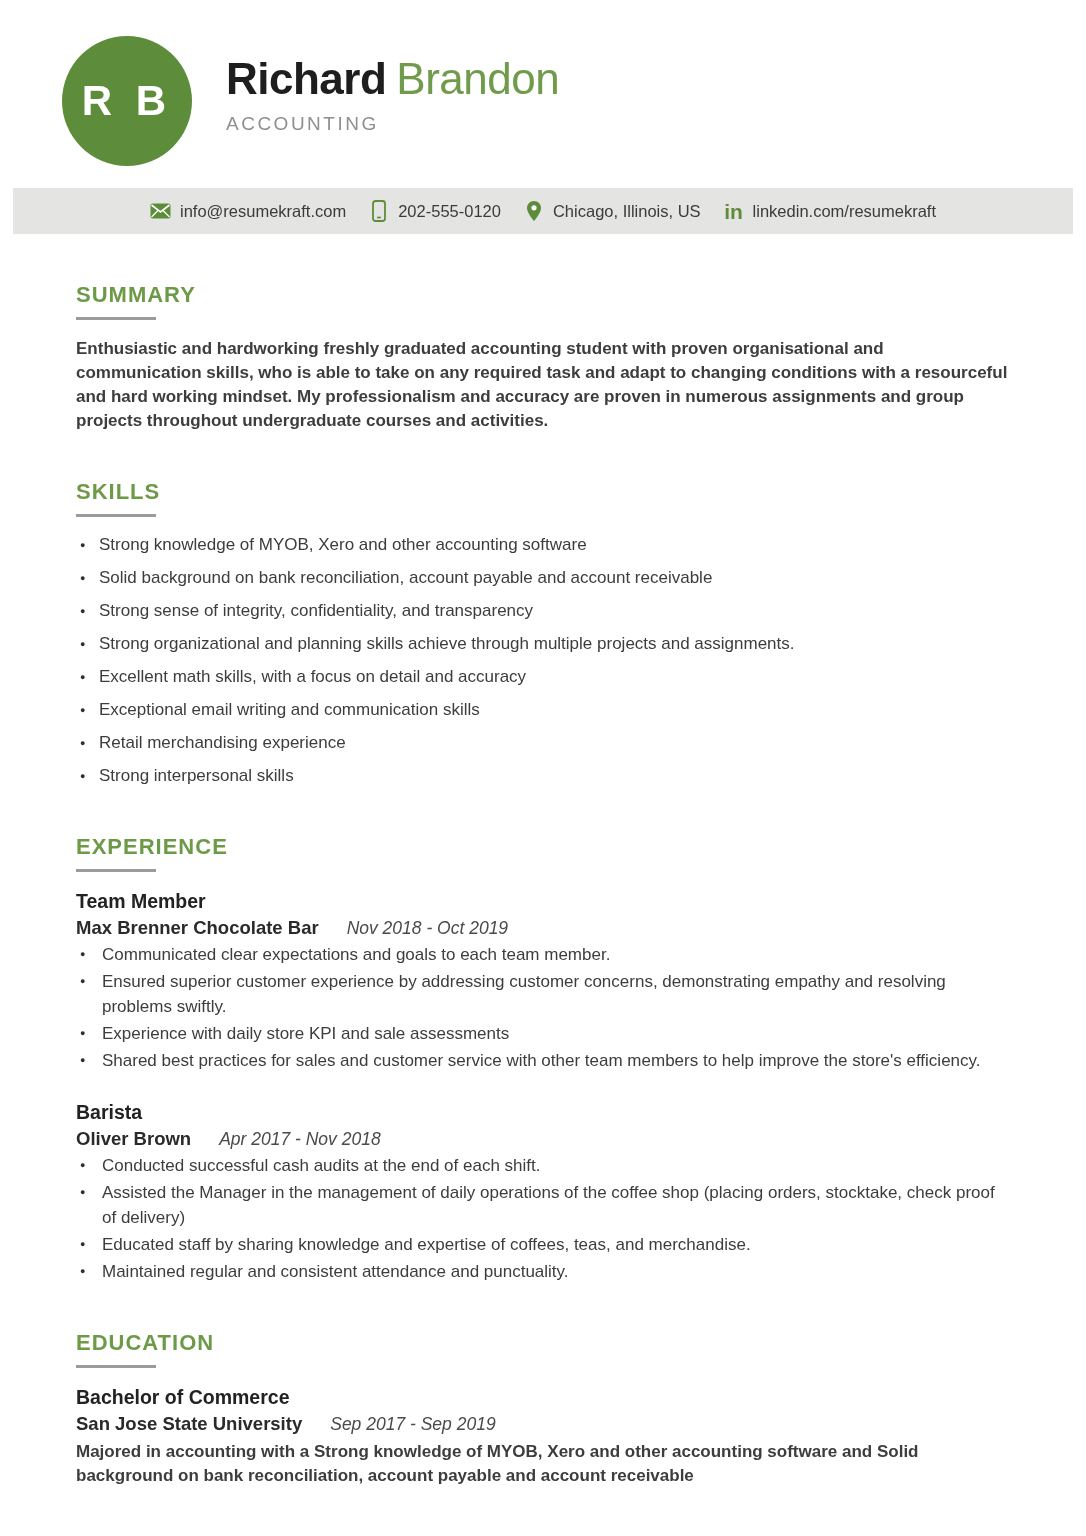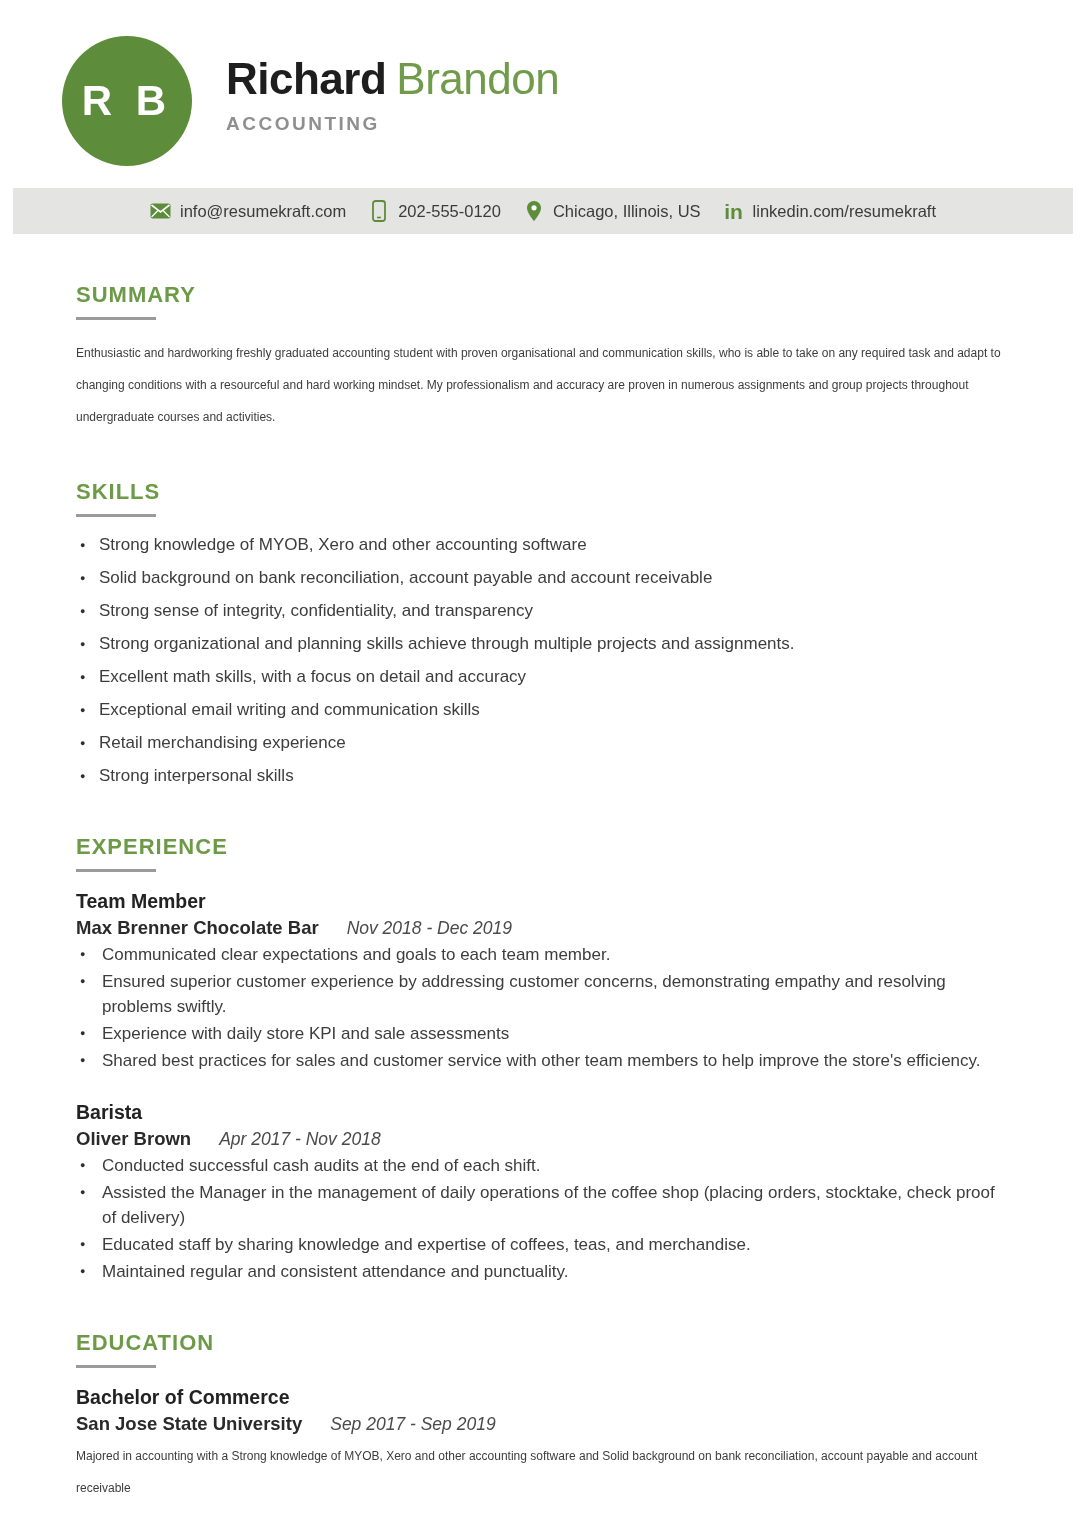--- a/index.html
+++ b/index.html
@@ -29,21 +29,21 @@
     background:var(--accent-green);
     display:flex;align-items:center;justify-content:center;
     color:#fff;font-size:42px;font-weight:600;letter-spacing:6px;
     flex:0 0 auto;
   }
   .id-block{margin-left:34px;padding-top:20px;}
   .name{font-size:44px;line-height:1.05;letter-spacing:-0.5px;}
   .name .first{font-weight:700;color:var(--dark);}
   .name .last{font-weight:400;color:var(--name-green);margin-left:10px;}
   .role{
-    margin-top:11px;font-size:19px;font-weight:700;
+    margin-top:11px;font-size:19px;font-weight:400;
     color:var(--muted);letter-spacing:2.5px;text-transform:uppercase;
   }
 
   
   .contact-bar{
     margin:22px 13px 0 13px;height:46px;background:var(--bar-bg);
     display:flex;align-items:center;justify-content:center;gap:22px;
   }
   .contact-item{display:flex;align-items:center;gap:8px;font-size:16.5px;color:#3b3b3b;}
   .contact-item .ico{display:inline-flex;align-items:center;justify-content:center;width:22px;height:22px;}
@@ -51,21 +51,21 @@
 
   
   .main{padding:0 76px;}
   .section-title{
     color:var(--heading-green);font-size:22px;font-weight:700;letter-spacing:1px;line-height:26px;
   }
   .rule{width:80px;height:3px;background:var(--rule-gray);margin-top:9px;}
   .section{margin-top:46px;}
   .section:first-child{margin-top:48px;}
 
-  .body-text{font-size:12px;line-height:32px;color:var(--text);}
+  .body-text{font-size:17px;line-height:24px;color:var(--text);font-weight:bold;}
   .summary-text{margin-top:17px;}
 
   ul.dots{list-style:none;margin-top:16px;}
   ul.dots li{
     position:relative;padding-left:23px;
     font-size:17px;line-height:24px;color:var(--text);
   }
   ul.skills li{margin-bottom:9px;}
   ul.job-bullets{margin-top:3px;}
   ul.job-bullets li{margin-bottom:2px;line-height:25px;padding-left:26px;}
@@ -166,21 +166,21 @@
     </div>
 
     <div class="section">
       <div class="section-title">EXPERIENCE</div>
       <div class="rule"></div>
 
       <div class="job">
         <div class="job-title">Team Member</div>
         <div class="job-line">
           <span class="company">Max Brenner Chocolate Bar</span>
-          <span class="dates">Nov 2018 - Dec 2019</span>
+          <span class="dates">Nov 2018 - Oct 2019</span>
         </div>
         <ul class="dots job-bullets">
           <li>Communicated clear expectations and goals to each team member.</li>
           <li>Ensured superior customer experience by addressing customer concerns, demonstrating empathy and resolving problems swiftly.</li>
           <li>Experience with daily store KPI and sale assessments</li>
           <li>Shared best practices for sales and customer service with other team members to help improve the store's efficiency.</li>
         </ul>
       </div>
 
       <div class="job">

